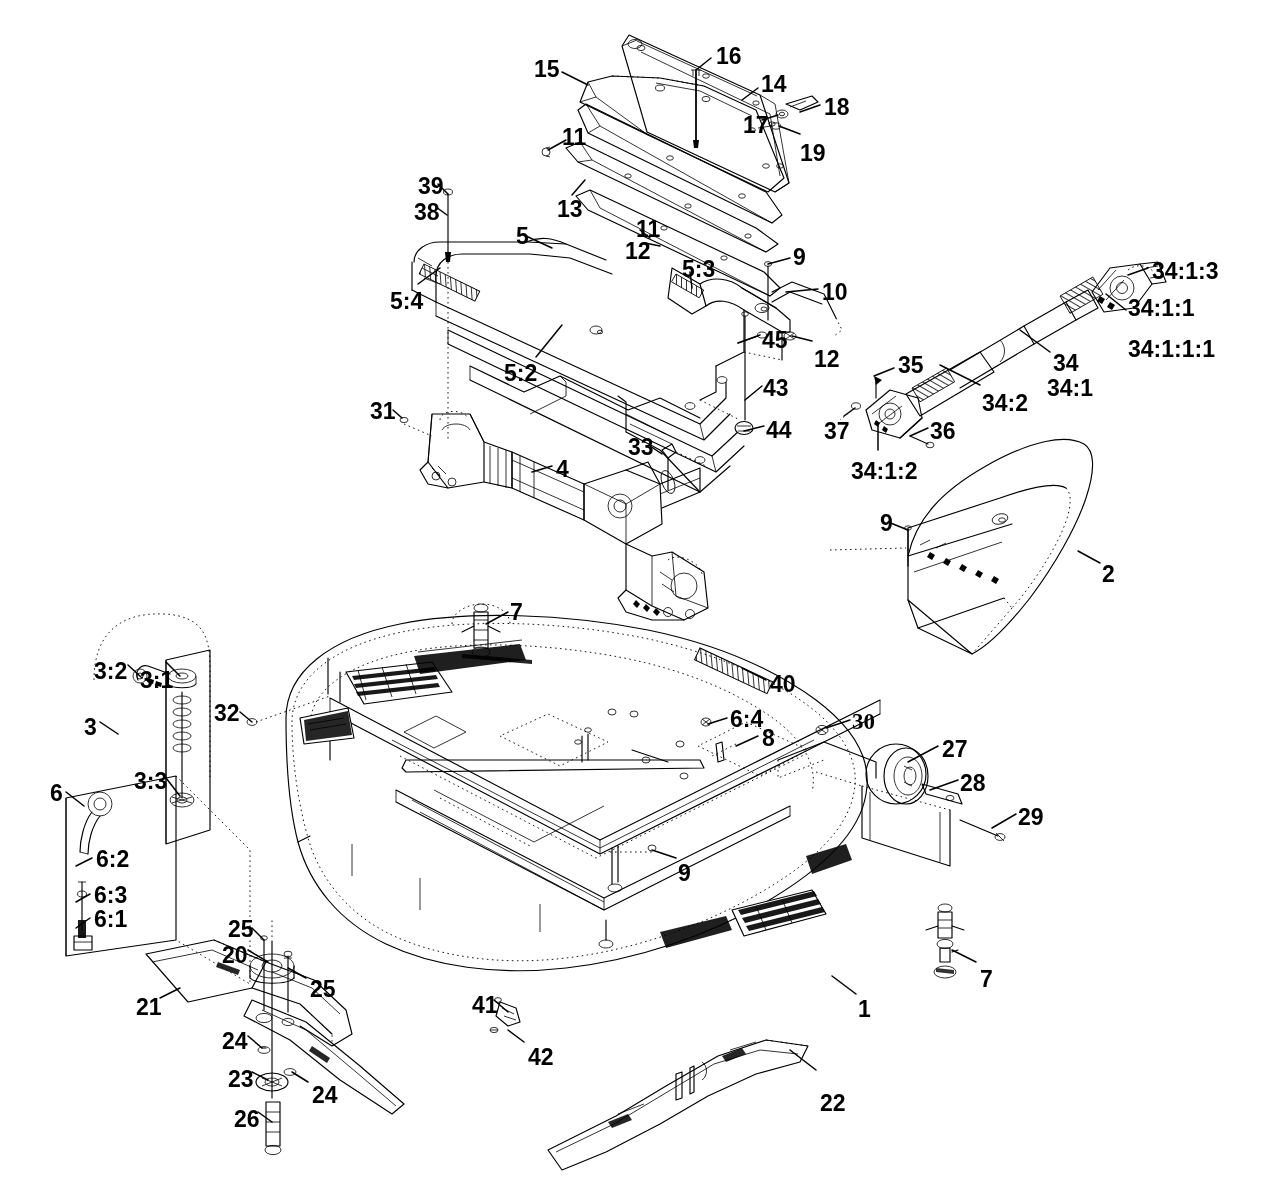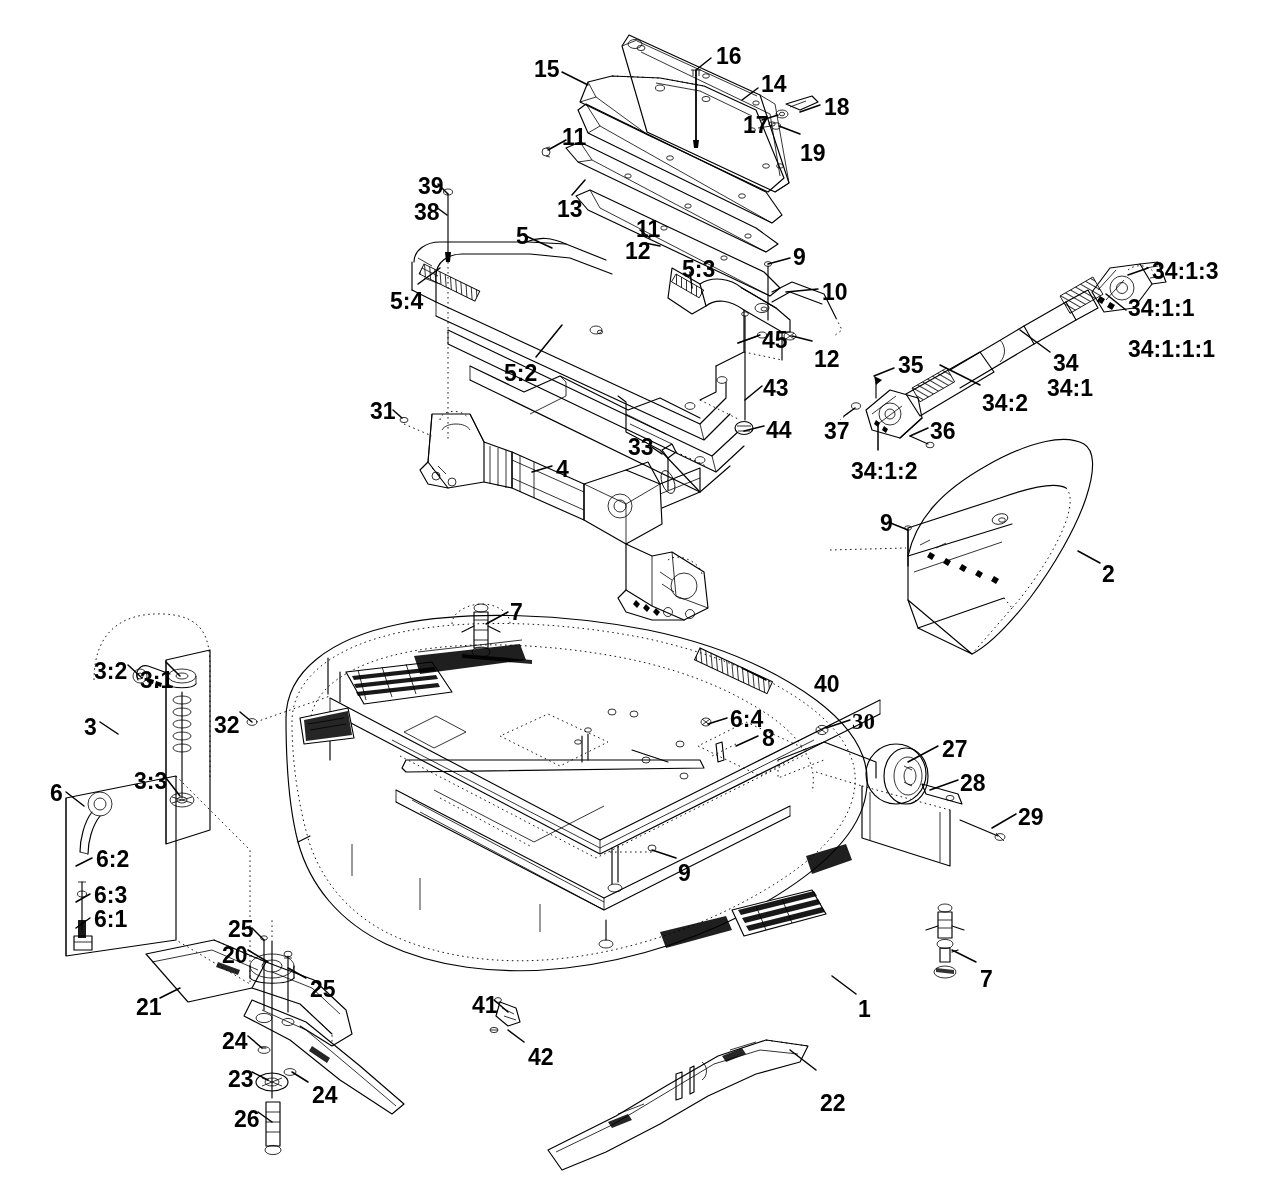--- a/index.html
+++ b/index.html
@@ -685,32 +685,32 @@
       <div class="callout" style="left: 851px; top: 460px;">34:1:2</div>
       <div class="callout" style="left: 982px; top: 392px;">34:2</div>
       <div class="callout" style="left: 1053px; top: 352px;">34</div>
       <div class="callout" style="left: 1047px; top: 377px;">34:1</div>
       <div class="callout" style="left: 1152px; top: 260px;">34:1:3</div>
       <div class="callout" style="left: 1128px; top: 297px; text-align: center;">34:1:1</div>
       <div class="callout" style="left: 1128px; top: 338px;">34:1:1:1</div>
       <div class="callout" style="left: 1102px; top: 563px;">2</div>
       <div class="callout" style="left: 880px; top: 512px;">9</div>
       <div class="callout" style="left: 510px; top: 601px;">7</div>
-      <div class="callout" style="left: 770px; top: 673px; margin-left: 44px;">40</div>
+      <div class="callout" style="left: 770px; top: 673px;">40</div>
       <div class="callout" style="left: 730px; top: 708px;">6:4</div>
       <div class="callout" style="left: 762px; top: 727px;">8</div>
       <div class="callout" style="left: 852px; top: 710px; font-family: Liberation Serif, serif;">30</div>
       <div class="callout" style="left: 942px; top: 738px;">27</div>
       <div class="callout" style="left: 960px; top: 772px;">28</div>
       <div class="callout" style="left: 1018px; top: 806px;">29</div>
       <div class="callout" style="left: 94px; top: 660px;">3:2</div>
       <div class="callout" style="left: 140px; top: 652px; margin-top: 17px;">3:1</div>
       <div class="callout" style="left: 84px; top: 716px;">3</div>
       <div class="callout" style="left: 134px; top: 770px;">3:3</div>
-      <div class="callout" style="left: 214px; top: 702px; margin-top: 12px;">32</div>
+      <div class="callout" style="left: 214px; top: 702px;">32</div>
       <div class="callout" style="left: 50px; top: 782px;">6</div>
       <div class="callout" style="left: 96px; top: 848px;">6:2</div>
       <div class="callout" style="left: 94px; top: 884px;">6:3</div>
       <div class="callout" style="left: 94px; top: 908px;">6:1</div>
       <div class="callout" style="left: 228px; top: 918px;">25</div>
       <div class="callout" style="left: 222px; top: 944px;">20</div>
       <div class="callout" style="left: 310px; top: 978px;">25</div>
       <div class="callout" style="left: 136px; top: 996px;">21</div>
       <div class="callout" style="left: 222px; top: 1030px;">24</div>
       <div class="callout" style="left: 228px; top: 1068px;">23</div>

